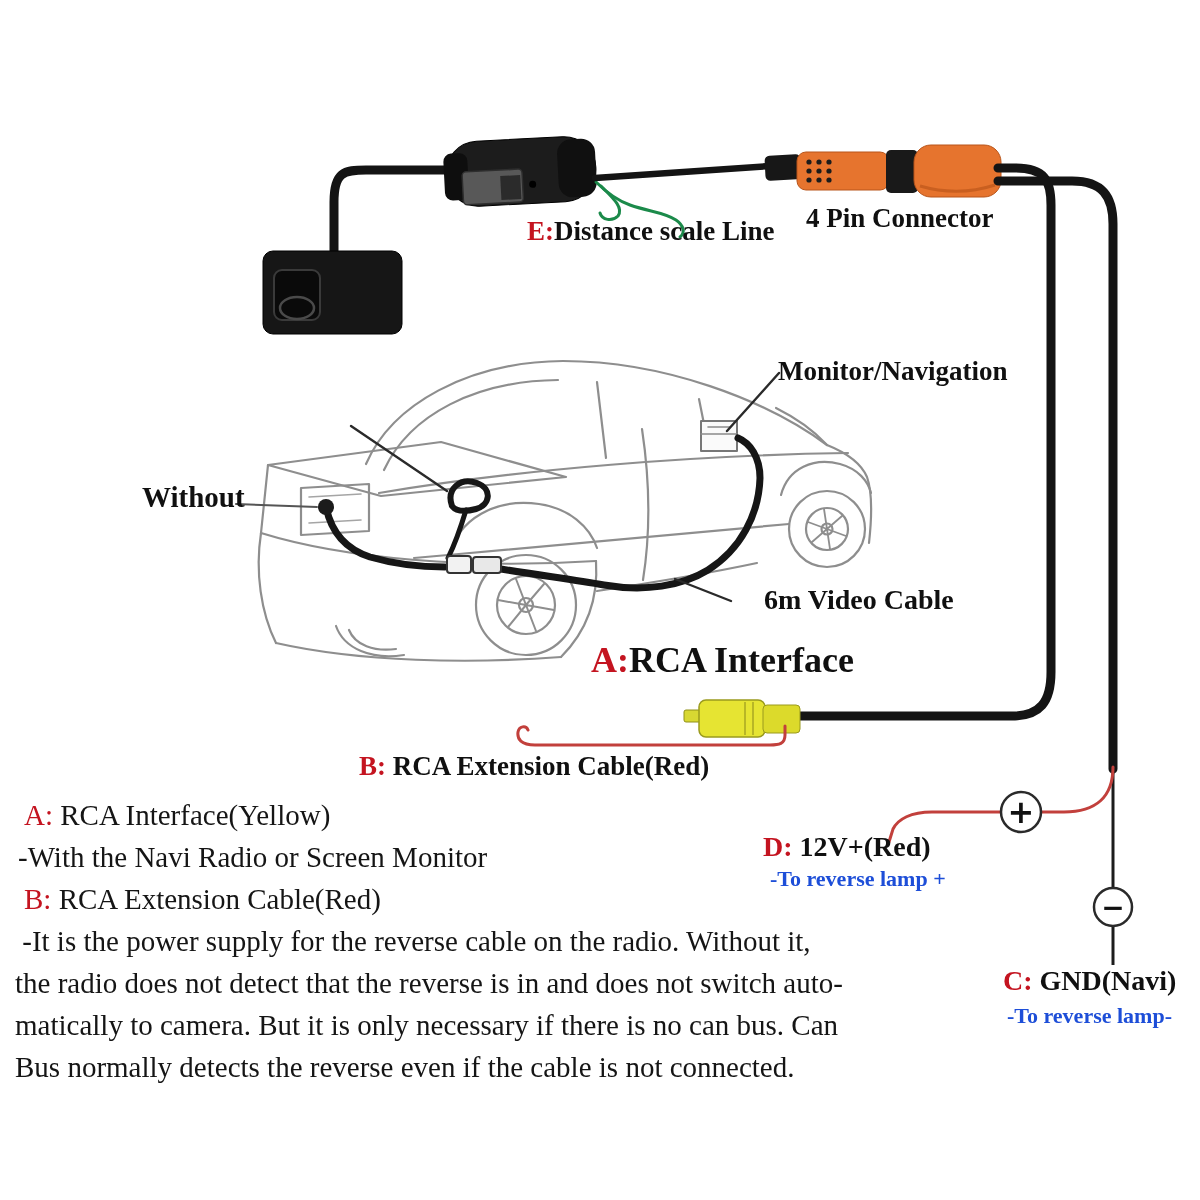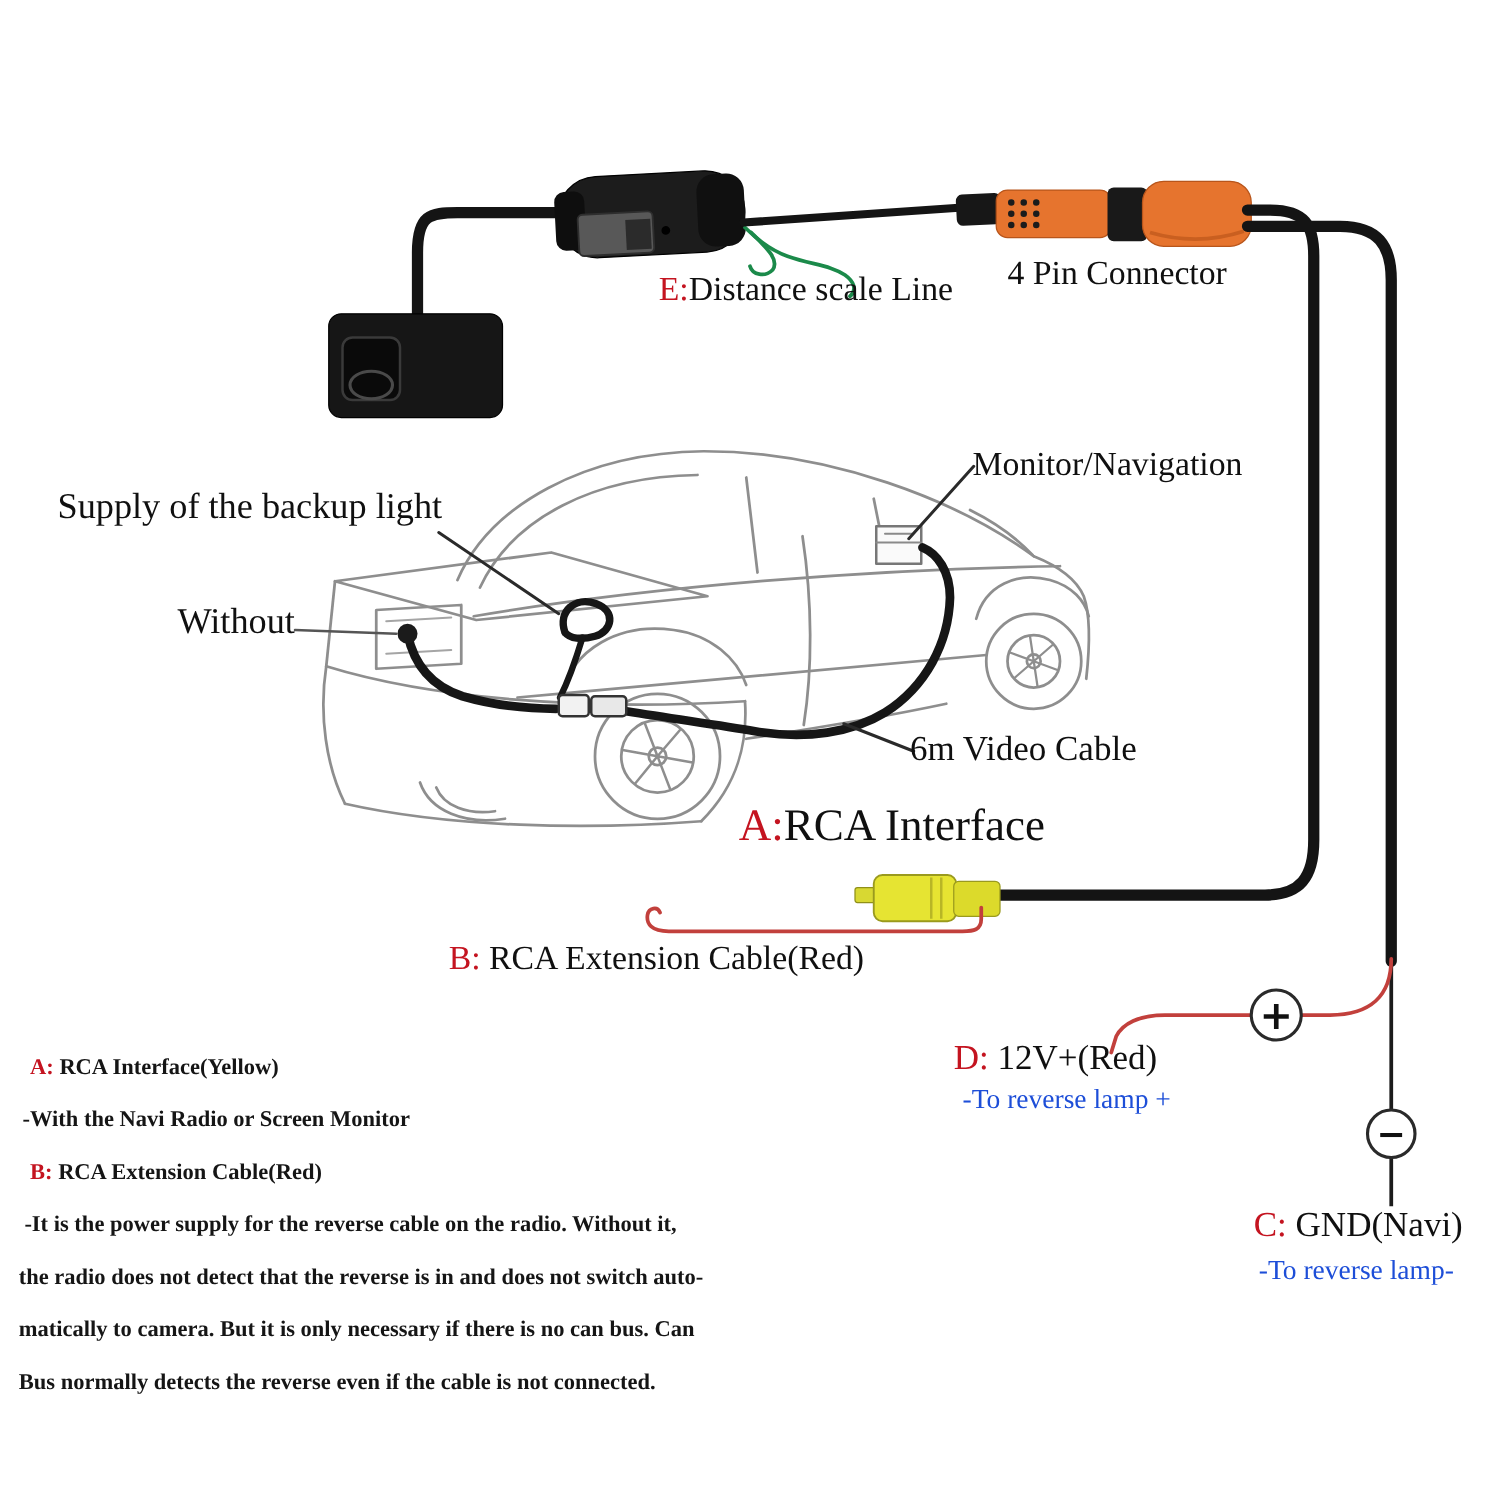--- a/index.html
+++ b/index.html
@@ -1,22 +1,22 @@
 <!DOCTYPE html>
 <html><head>
 <meta charset="utf-8">
 <style>
   html,body{margin:0;padding:0;background:#ffffff;}
   #canvas{position:relative;width:1200px;height:1200px;background:#ffffff;overflow:hidden;
           font-family:"Liberation Serif","DejaVu Serif",serif;}
   #art{position:absolute;left:0;top:0;z-index:1;}
-  .t{position:absolute;z-index:2;font-weight:400;color:#101010;white-space:pre;line-height:1.05;}
+  .t{position:absolute;z-index:2;font-weight:700;color:#101010;white-space:pre;line-height:1.05;}
   .red{color:#c41420;}
   .subred{color:#1d4ed8;}
-  .note{position:absolute;z-index:2;font-weight:700;font-size:18px;color:#151515;white-space:pre;margin-top:44px;}
+  .note{position:absolute;z-index:2;font-weight:400;font-size:29px;color:#151515;white-space:pre;}
   svg text{font-family:"DejaVu Sans","Liberation Sans",sans-serif;}
 </style>
 </head>
 <body>
 
 <div id="canvas">
 
 <svg id="art" width="1200" height="1200" viewBox="0 0 1200 1200">
 
   <g stroke="#8e8e8e" stroke-width="2.2" fill="none" stroke-linecap="round" stroke-linejoin="round">
@@ -127,28 +127,27 @@
 
   <circle cx="1021" cy="812" r="20" fill="#ffffff" stroke="#2a2a2a" stroke-width="2.5"></circle>
   <text x="1021" y="823" font-size="32" font-weight="bold" text-anchor="middle" fill="#111111">+</text>
 
   <circle cx="1113" cy="907" r="19" fill="#ffffff" stroke="#2a2a2a" stroke-width="2.5"></circle>
   <text x="1113" y="917" font-size="28" font-weight="bold" text-anchor="middle" fill="#111111">−</text>
 
   <circle cx="326" cy="507" r="8" fill="#1b1b1b"></circle>
 </svg>
 
-<div class="t" style="left:46px;top:390px;font-size:29px;">Supply of the backup light</div>
 <div class="t" style="left:142px;top:482px;font-size:29px;">Without</div>
 
 <div class="t" style="left:527px;top:217px;font-size:27px;"><span class="red">E:</span><span>Distance scale Line</span></div>
 
 <div class="t" style="left:806px;top:204px;font-size:27px;">4 Pin Connector</div>
 <div class="t" style="left:778px;top:357px;font-size:27px;">Monitor/Navigation</div>
-<div class="t" style="left:728px;top:585px;font-size:28px;">6m Video Cable</div>
+<div class="t" style="left:764px;top:585px;font-size:28px;">6m Video Cable</div>
 
 <div class="t" style="left:591px;top:642px;font-size:36px;"><span class="red">A:</span><span>RCA Interface</span></div>
 
 <div class="t" style="left:359px;top:752px;font-size:27px;"><span class="red">B:</span><span> RCA Extension Cable(Red)</span></div>
 
 <div class="t" style="left:763px;top:832px;font-size:28px;"><span class="red">D:</span><span> 12V+(Red)</span></div>
 <div class="t subred" style="left:770px;top:867px;font-size:22px;">-To reverse lamp +</div>
 
 <div class="t" style="left:1003px;top:966px;font-size:28px;"><span class="red">C:</span><span> GND(Navi)</span></div>
 <div class="t subred" style="left:1007px;top:1004px;font-size:22px;">-To reverse lamp-</div>

